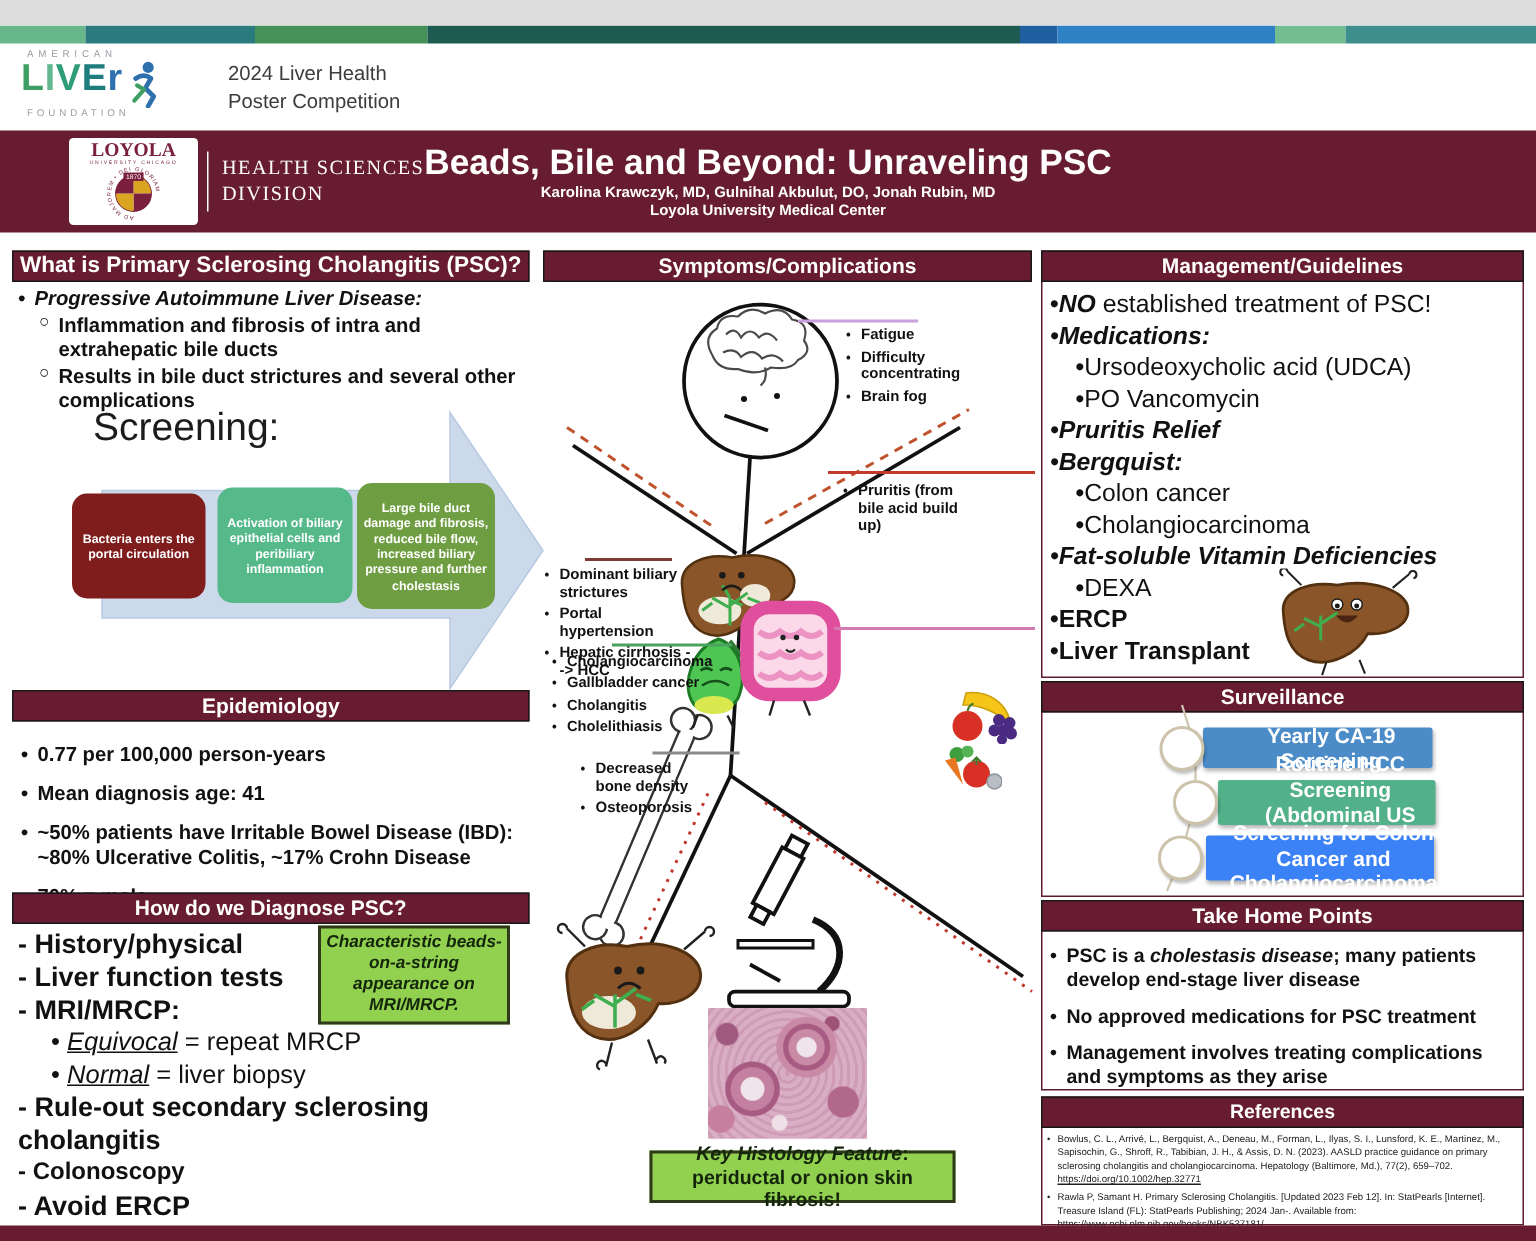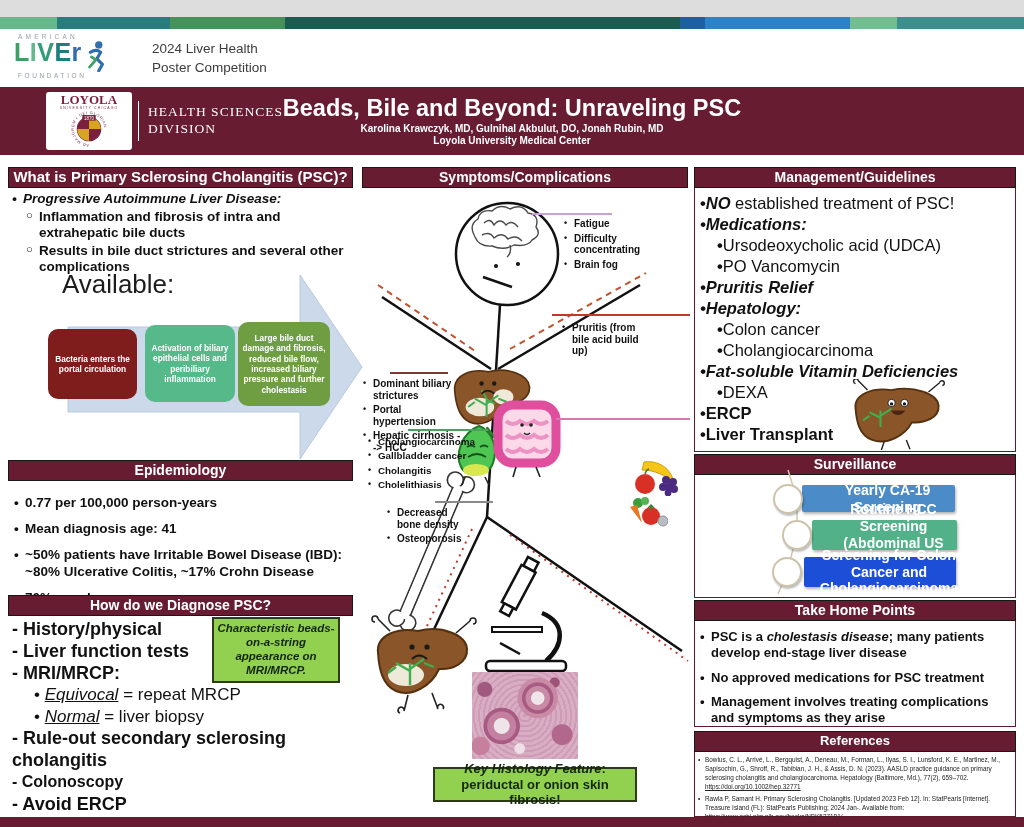--- a/index.html
+++ b/index.html
@@ -108,21 +108,21 @@
   <div class="abs" style="left:12px;top:174px;width:340px;font-size:13.5px;font-weight:700;color:#111;line-height:1.2">
     <div class="dot">
       <div style="font-style:italic">Progressive Autoimmune Liver Disease:</div>
     </div>
     <div class="circ" style="padding-left:12px">
       <div>Inflammation and fibrosis of intra and extrahepatic bile ducts</div>
       <div>Results in bile duct strictures and several other complications</div>
     </div>
   </div>
 
-  <div class="abs" style="left:62px;top:252px;font-size:26px;color:#1c1c1c;font-weight:500">Available:</div>
+  <div class="abs" style="left:62px;top:252px;font-size:26px;color:#1c1c1c;font-weight:500">Screening:</div>
 
   <svg class="abs" style="left:40px;top:252px" width="330" height="196" viewBox="0 0 330 196">
     <polygon points="28,58 260,58 260,6 322,98 260,190 260,143 28,143" stroke="#b8c9e2" stroke-width="1" style="fill: rgb(204, 217, 234);"></polygon>
   </svg>
   <div class="abs" style="left: 48px; top: 312px; width: 89px; height: 70px; border-radius: 10px; display: flex; align-items: center; justify-content: center; text-align: center; color: rgb(255, 255, 255); font-weight: 700; font-size: 8.3px; padding: 3px; line-height: 1.25; background-color: #7f1d1d;">
       <span>Bacteria enters the portal circulation</span>
     </div>
   <div class="abs" style="left: 145px; top: 308px; width: 90px; height: 77px; border-radius: 10px; display: flex; align-items: center; justify-content: center; text-align: center; color: rgb(255, 255, 255); font-weight: 700; font-size: 8.3px; padding: 3px; line-height: 1.25; background-color: rgb(85, 185, 138);">
       <span>Activation of biliary epithelial cells and peribiliary inflammation</span>
     </div>
@@ -309,21 +309,21 @@
   </div>
 
   <div class="sectionbox" style="left:694px;top:150px;width:322px;height:285px"></div>
   <div class="hbar" style="left:694px;top:150px;width:322px">Management/Guidelines</div>
   <div class="abs" style="left:700px;top:176px;width:312px">
     <div class="mline"><span class="bi">NO</span><span> established treatment of PSC!</span></div>
     <div class="mline bi"><span>Medications:</span></div>
     <div class="mline msub"><span>Ursodeoxycholic acid (UDCA)</span></div>
     <div class="mline msub"><span>PO Vancomycin</span></div>
     <div class="mline bi"><span>Pruritis Relief</span></div>
-    <div class="mline bi"><span>Hepatology:</span></div>
+    <div class="mline bi"><span>Bergquist:</span></div>
     <div class="mline msub"><span>Colon cancer</span></div>
     <div class="mline msub"><span>Cholangiocarcinoma</span></div>
     <div class="mline bi"><span>Fat-soluble Vitamin Deficiencies</span></div>
     <div class="mline msub"><span>DEXA</span></div>
     <div class="mline" style="font-weight:700"><span>ERCP</span></div>
     <div class="mline" style="font-weight:700"><span>Liver Transplant</span></div>
   </div>
 
   <svg class="abs" style="left:843px;top:362px" width="110" height="72" viewBox="0 0 110 78">
     <path d="M22,12 L12,2 M12,2 a2.6,2.6 0 1,0 -3,3" stroke="#222" stroke-width="1.5" fill="none"></path>
@@ -344,21 +344,21 @@
   <div class="hbar" style="left:694px;top:437px;width:322px">Surveillance</div>
   <svg class="abs" style="left:694px;top:445px" width="322px" height="136" viewBox="0 0 322 136">
     <polyline points="94,8 103,37 103,72 93,110 84,132" fill="none" stroke="#cfc6b0" stroke-width="1.5"></polyline>
   </svg>
   <div class="ribbon" style="left: 802px; top: 468px; width: 153px; height: 27px; background-color: rgb(74, 139, 200);">
       <span>Yearly CA-19 Screening</span>
     </div>
   <div class="ribbon" style="left: 812px; top: 503px; width: 145px; height: 30px; background-color: rgb(82, 177, 137);">
       <span>Routine HCC Screening (Abdominal US and AFP)</span>
     </div>
-  <div class="ribbon" style="left: 804px; top: 540px; width: 152px; height: 30px; background-color: #1d4ed8;">
+  <div class="ribbon" style="left: 804px; top: 540px; width: 152px; height: 30px; background-color: #3b82f6;">
       <span>Screening for Colon Cancer and Cholangiocarcinoma</span>
     </div>
   <div class="scircle" style="left:773px;top:467px"></div>
   <div class="scircle" style="left:782px;top:503px"></div>
   <div class="scircle" style="left:772px;top:540px"></div>
 
   <div class="sectionbox" style="left:694px;top:583px;width:322px;height:127px"></div>
   <div class="hbar" style="left:694px;top:583px;width:322px">Take Home Points</div>
   <div class="abs dot" style="left:700px;top:612px;width:312px;font-size:13px;font-weight:700;color:#111;line-height:1.25">
     <div style="margin-bottom:8px"><span>PSC is a </span><span style="font-style:italic">cholestasis disease</span><span>; many patients develop end-stage liver disease</span></div>

